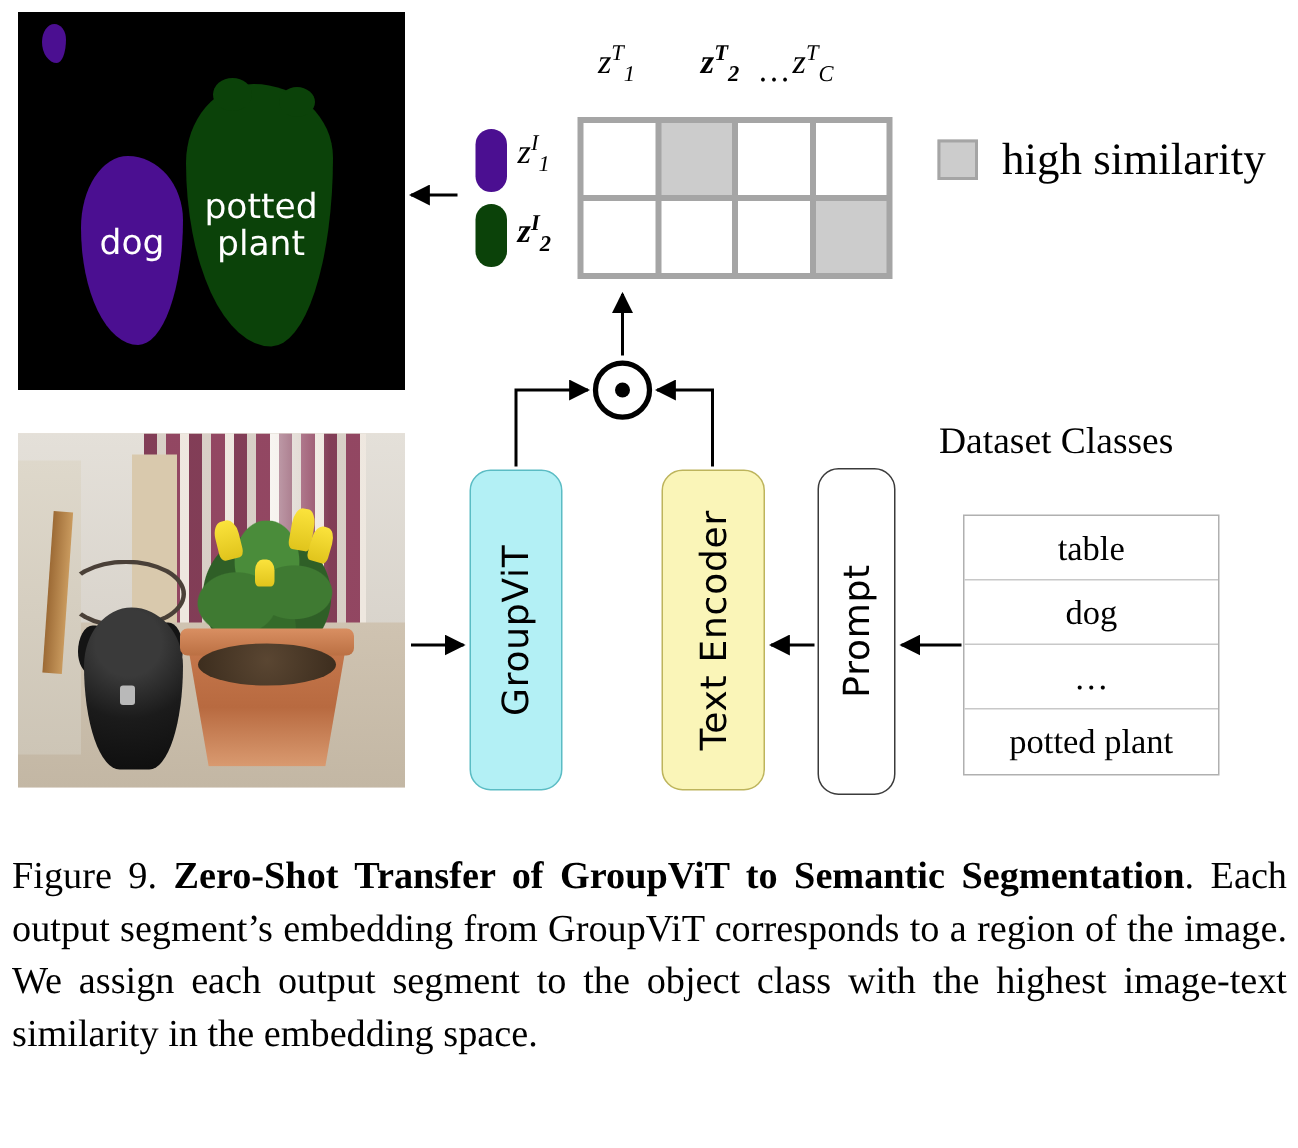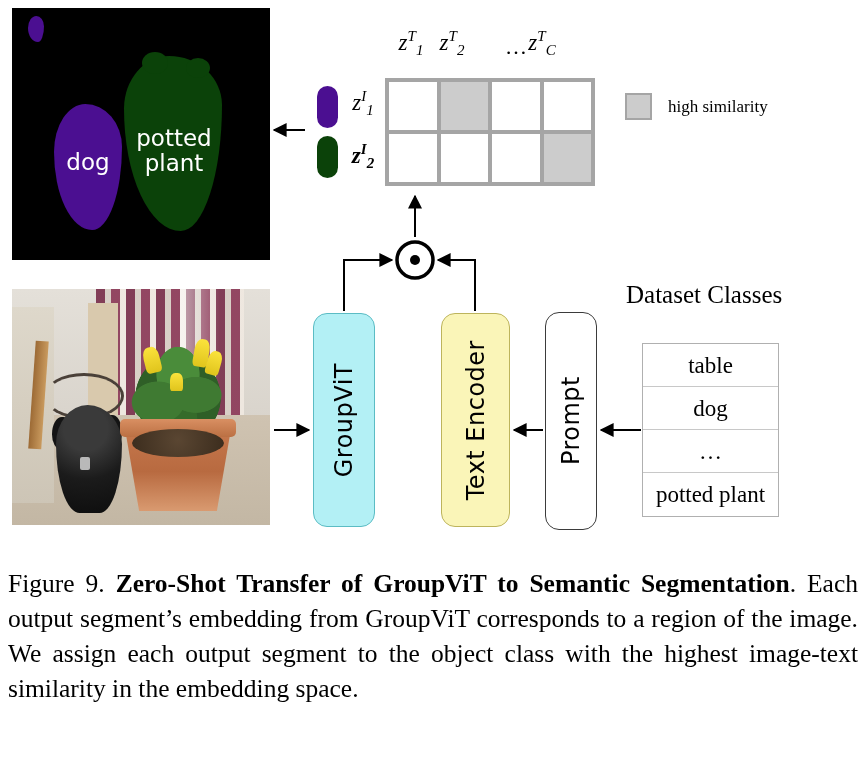--- a/index.html
+++ b/index.html
@@ -191,21 +191,21 @@
     top: 28px;
     width: 52px;
     text-align: center;
     font-size: 23px;
     font-style: italic;
   }
   .rowhead {
     position: absolute;
     left: 345px;
     width: 36px;
-    text-align: center;
+    text-align: left;
     font-size: 23px;
     font-style: italic;
   }
   .sup { font-size: 15px; vertical-align: super; font-style: italic; }
   .sub { font-size: 15px; vertical-align: sub; font-style: italic; }
   .dots-head {
     position: absolute;
     top: 34px;
     width: 52px;
     text-align: center;
@@ -235,21 +235,21 @@
     height: 37px;
   }
   .legend-swatch {
     width: 27px; height: 27px;
     border: 2px solid #a5a5a5;
     box-sizing: border-box;
     margin-right: 16px;
   }
   .legend-swatch.high { background: #cccccc; }
   .legend-swatch.low { background: #ffffff; }
-  .legend-text { font-size: 17px; }
+  .legend-text { font-size: 30px; }
 
   
   .vbox {
     position: absolute;
     box-sizing: border-box;
     border-radius: 14px;
     display: flex;
     align-items: center;
     justify-content: center;
   }
@@ -280,21 +280,21 @@
   
   #classes-title {
     position: absolute;
     left: 626px; top: 281px;
     width: 210px;
     font-size: 25px;
   }
   #classes-table {
     position: absolute;
     left: 642px; top: 343px;
-    width: 137px;
+    width: 171px;
     border: 1.5px solid #b0b0b0;
     box-sizing: border-box;
     background: #fff;
   }
   .class-row {
     height: 43px;
     line-height: 43px;
     text-align: center;
     font-size: 23px;
     border-bottom: 1.5px solid #c8c8c8;
@@ -366,21 +366,21 @@
   <div class="rowhead" style="top:88px;">
     <span>z</span><span class="sup">I</span><span class="sub">1</span>
   </div>
   <div class="rowhead" style="top:141px;font-weight:bold;">
     <span>z</span><span class="sup">I</span><span class="sub">2</span>
   </div>
 
   <div class="colhead" style="left:385px;">
     <span>z</span><span class="sup">T</span><span class="sub">1</span>
   </div>
-  <div class="colhead" style="left:426px;">
+  <div class="colhead" style="left:454px;font-weight:bold;">
     <span>z</span><span class="sup">T</span><span class="sub">2</span>
   </div>
   <div class="dots-head" style="left:491px;">…</div>
   <div class="colhead" style="left:516px;">
     <span>z</span><span class="sup">T</span><span class="sub">C</span>
   </div>
 
   <div id="matrix">
     <div class="cell"></div>
     <div class="cell high"></div>

